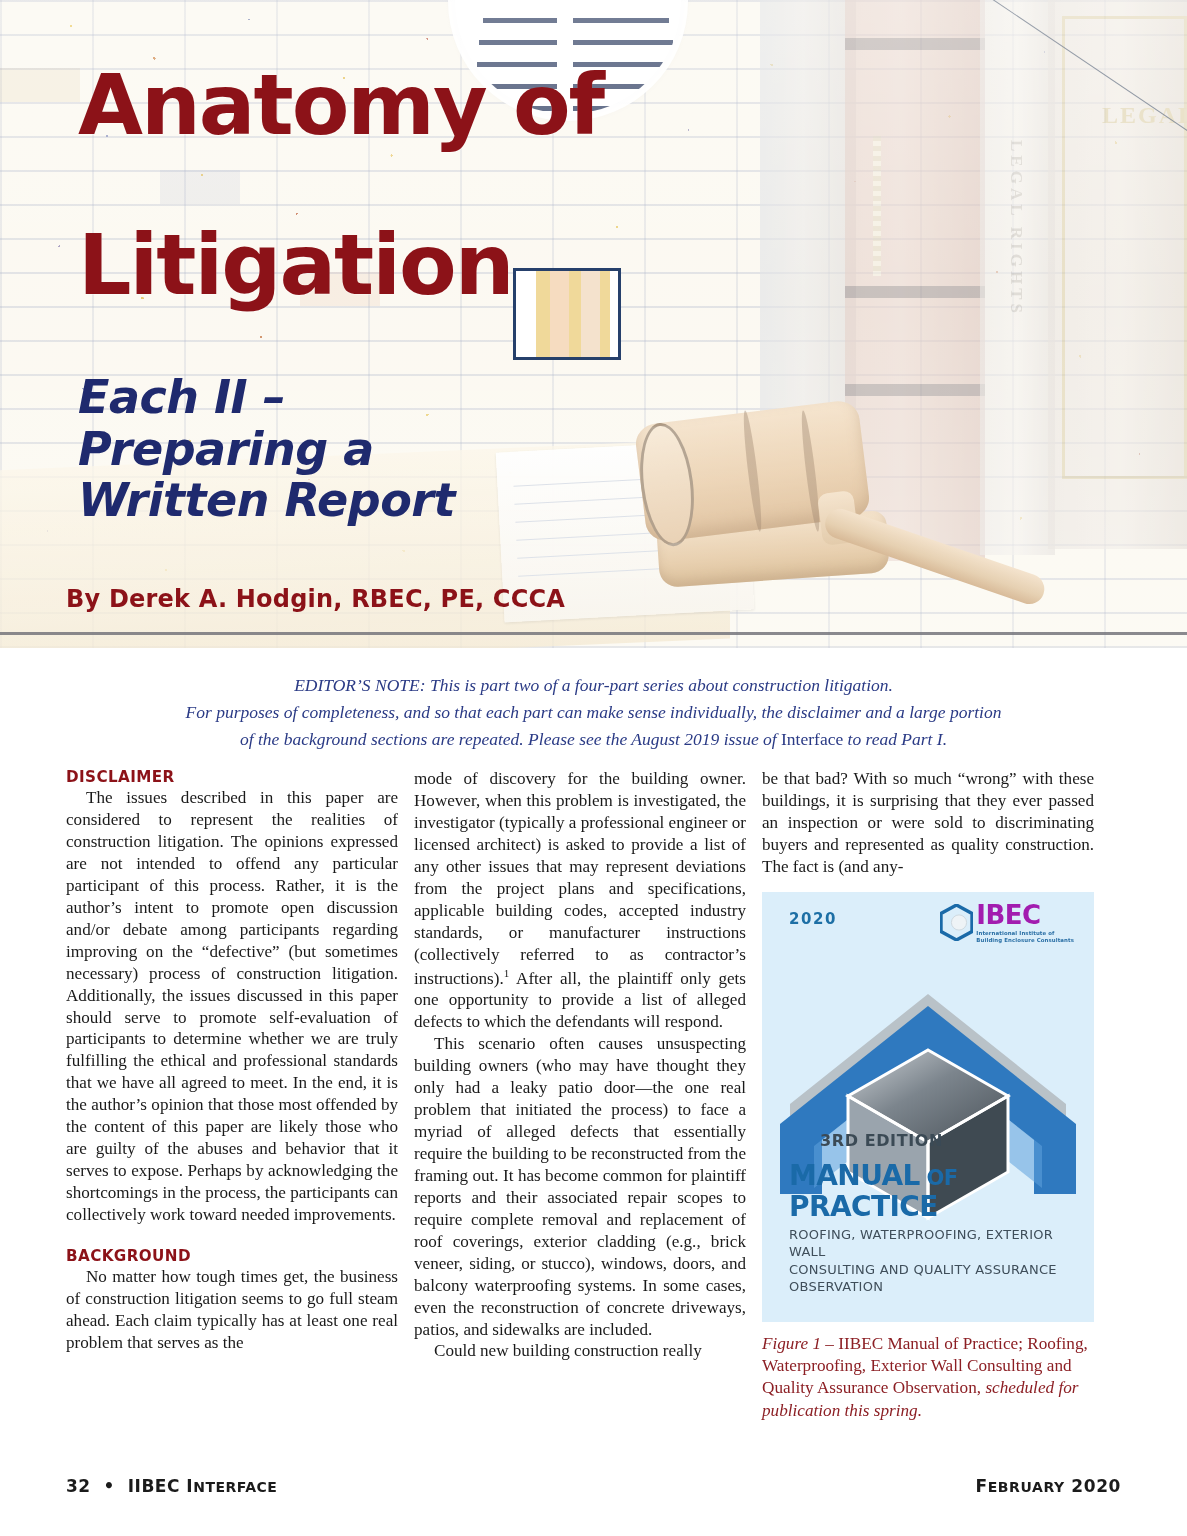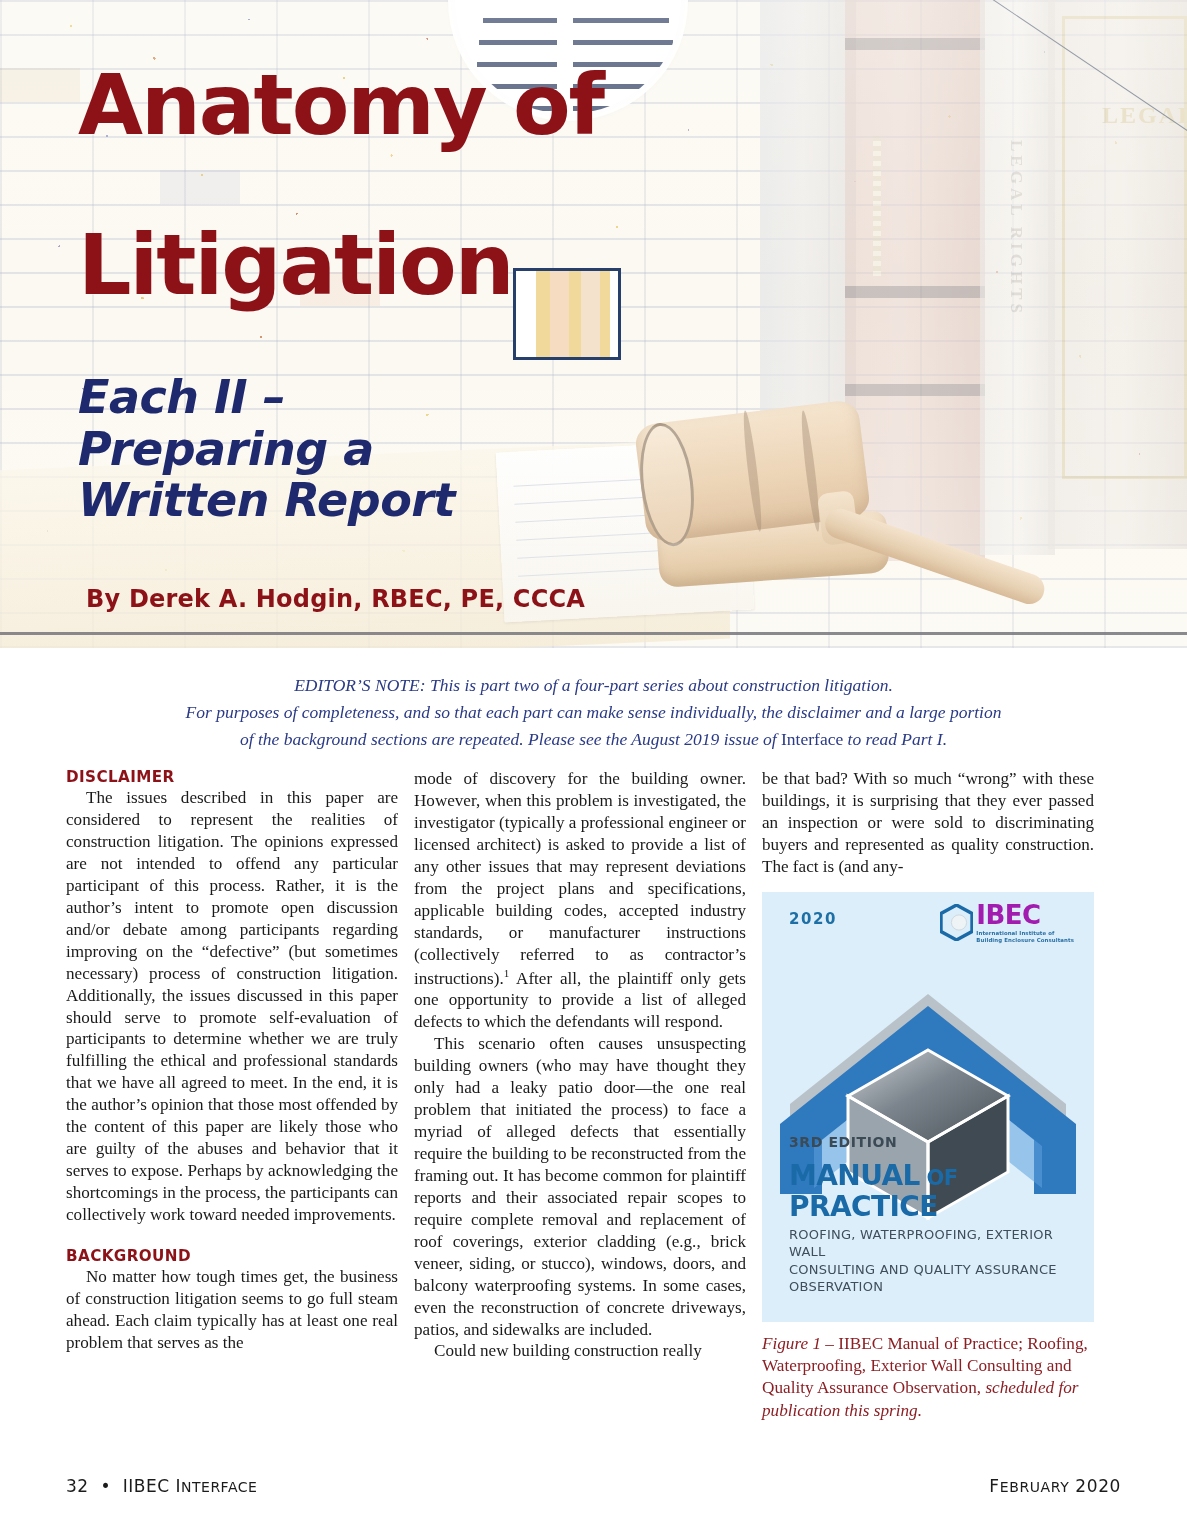--- a/index.html
+++ b/index.html
@@ -240,21 +240,21 @@
   .hero-sub {
     position:absolute; left: 78px; top: 372px;
     font-family: "DejaVu Sans", sans-serif;
     font-weight: 700; font-style: italic;
     font-size: 46px; line-height: 1.12;
     letter-spacing: -.5px;
     color: #1f2a6e;
     margin:0;
   }
   .hero-byline {
-    position:absolute; left: 86px; top: 585px;
+    position:absolute; left: 66px; top: 585px;
     font-family: "DejaVu Sans", sans-serif;
     font-weight: 700; font-size: 24px; letter-spacing: .2px;
     color: #8c1218;
     margin:0;
   }
   .hero-photo-inset{
     position:absolute; left:513px; top:268px; width:108px; height:92px;
     border:3px solid #26406b;
     background: linear-gradient(90deg,#ffffff 0 20%, #f0d99a 20% 33%, #f6dcc0 33% 52%, #f0d99a 52% 64%, #f4e2cd 64% 82%, #f0d99a 82% 92%, #ffffff 92% 100%);
   }
@@ -336,21 +336,21 @@
     font-family:"DejaVu Sans", sans-serif;
     font-weight:700; font-size: 5.4px; line-height: 1.35;
     color:#2a6fa5; margin-top: 2px; letter-spacing: .1px;
   }
   .fig-hex-art { position:absolute; left:0; top:40px; width:332px; height:300px; }
   .fig-title-block {
     position:absolute; left: 27px; bottom: 26px; right: 16px;
   }
   .fig-edition {
     font-family:"DejaVu Sans", sans-serif;
-    font-size: 14px; letter-spacing: .6px; color:#3b4a55; font-weight:600;
+    font-size: 16px; letter-spacing: .6px; color:#3b4a55; font-weight:600;margin-left:31px;
   }
   .fig-mop {
     font-family:"DejaVu Sans", sans-serif;
     font-weight: 700; font-size: 28px; color:#1a6aa8; letter-spacing:-.6px;
     line-height: 1.1; margin-top: 11px;
   }
   .fig-mop .small { font-size: 21px; }
   .fig-sub {
     font-family:"DejaVu Sans", sans-serif;
     font-size: 13px; letter-spacing: .25px; color:#3f4e5a; line-height: 1.35;
@@ -363,21 +363,21 @@
     line-height: 1.3;
     color: #8c1f24;
   }
   .fig-caption .it { font-style: italic; }
 
   
   .footer {
     position:absolute; left: 66px; top: 1476px; width: 1055px;
     display:flex; justify-content: space-between; align-items:baseline;
     font-family:"DejaVu Sans", sans-serif;
-    font-weight: 400;
+    font-weight: 700;
     color:#1b1b1b;
   }
   .footer .left { font-size: 17px; letter-spacing: .5px; }
   .footer .left .sc { font-size: 14px; }
   .footer .right { font-size: 14px; letter-spacing: .6px; }
   .footer .right .cap { font-size: 17px; }
 </style>
 </head>
 <body>
 

